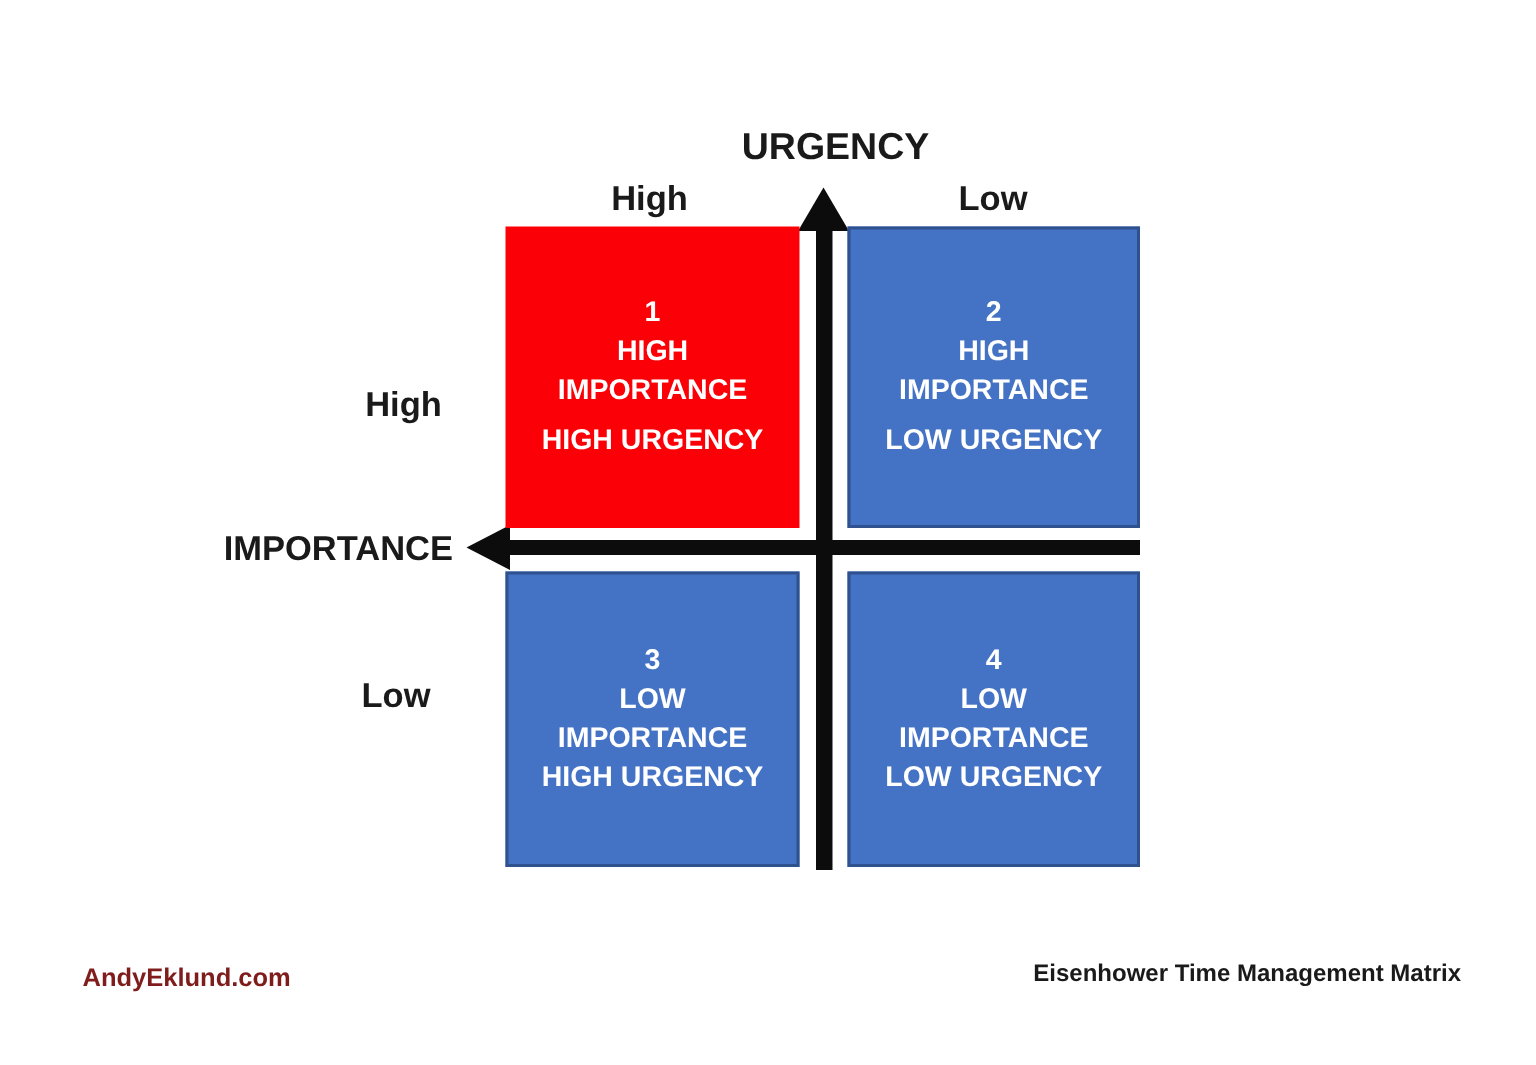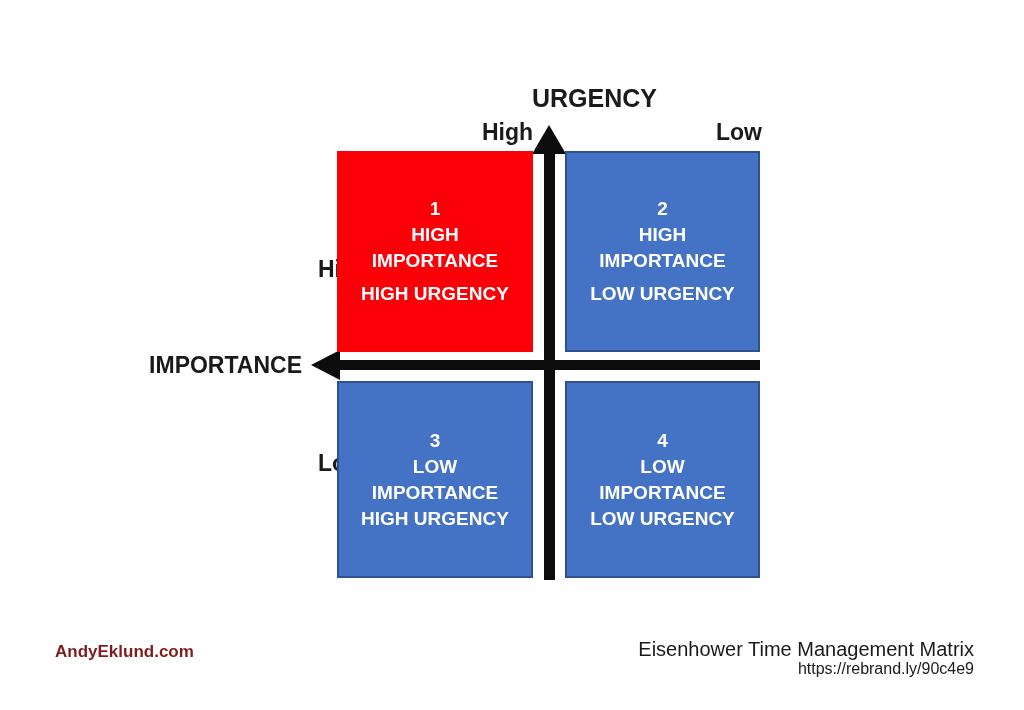--- a/index.html
+++ b/index.html
@@ -12,21 +12,21 @@
     height: 710px;
     background: #ffffff;
     overflow: hidden;
   }
 
   
   .axis-title, .tick-label {
     position: absolute;
     font-weight: bold;
     color: #1a1a1a;
-    text-align: right;
+    text-align: center;
     white-space: nowrap;
   }
   .urgency-title   { left: 457px; top: 84px;  width: 200px; font-size: 25px; }
   .urgency-high    { left: 333px; top: 119px; width: 200px; font-size: 23px; }
   .urgency-low     { left: 562px; top: 119px; width: 200px; font-size: 23px; }
   .importance-high { left: 169px; top: 256px; width: 200px; font-size: 23px; }
   .importance-low  { left: 164px; top: 450px; width: 200px; font-size: 23px; }
   .importance-title{ left: 100px; top: 352px; width: 202px; font-size: 23px; text-align: right; }
 
   
@@ -86,21 +86,21 @@
     position: absolute;
     left: 55px; top: 642px;
     font-size: 17px; font-weight: bold; color: #7f1d1d;
     white-space: nowrap;
   }
   .footer-right {
     position: absolute;
     right: 50px; top: 640px;
     text-align: right; color: #1a1a1a;
   }
-  .footer-right-title { font-size: 20px; font-weight: normal; line-height: 19px; white-space: nowrap; }
+  .footer-right-title { font-size: 16px; font-weight: bold; line-height: 19px; white-space: nowrap; }
   .footer-right-url   { font-size: 16px; font-weight: normal; line-height: 19px; white-space: nowrap; }
 </style>
 </head>
 <body>
 
 <div class="canvas">
 
   <div class="axis-title urgency-title">URGENCY</div>
   <div class="tick-label urgency-high">High</div>
   <div class="tick-label urgency-low">Low</div>
@@ -137,16 +137,15 @@
   <div class="quad quad-blue q4">
     <div class="q-line">4</div>
     <div class="q-line">LOW</div>
     <div class="q-line">IMPORTANCE</div>
     <div class="q-line">LOW URGENCY</div>
   </div>
 
   <div class="footer-left">AndyEklund.com</div>
   <div class="footer-right">
     <div class="footer-right-title">Eisenhower Time Management Matrix</div>
-    <div class="footer-right-url">https://rebrand.ly/90c4e9</div>
   </div>
 
 </div>
 
 </body></html>

